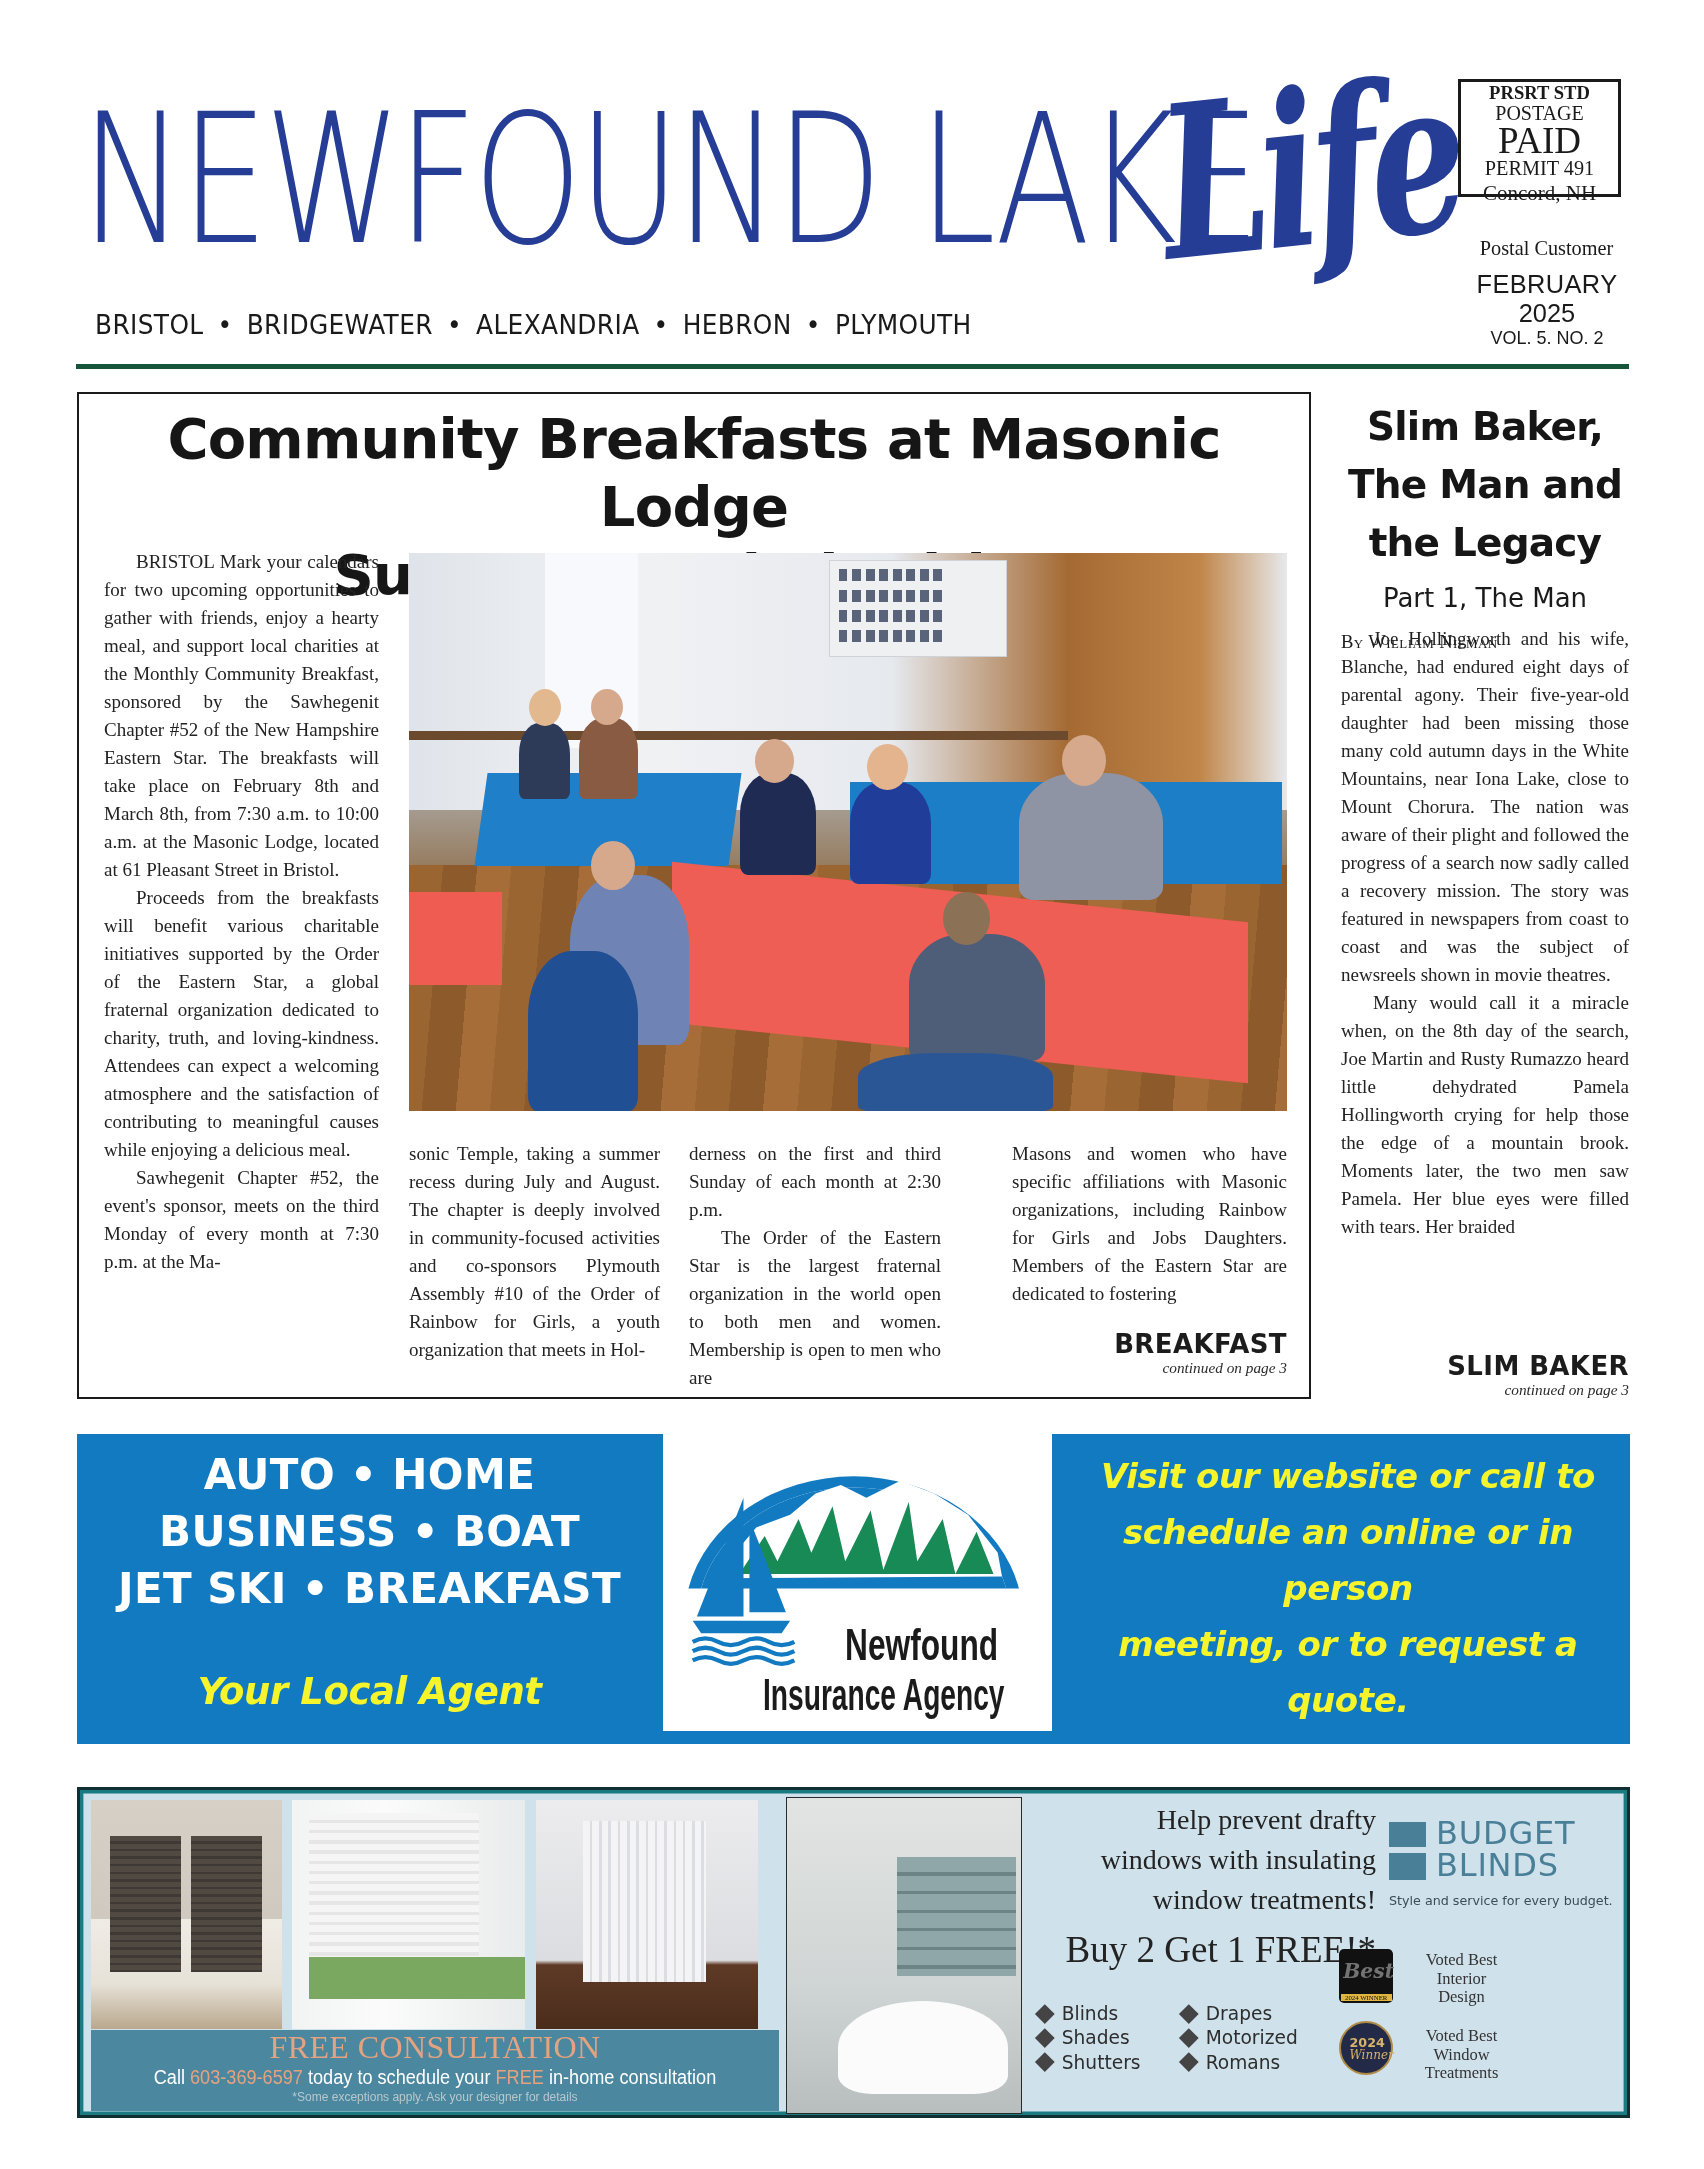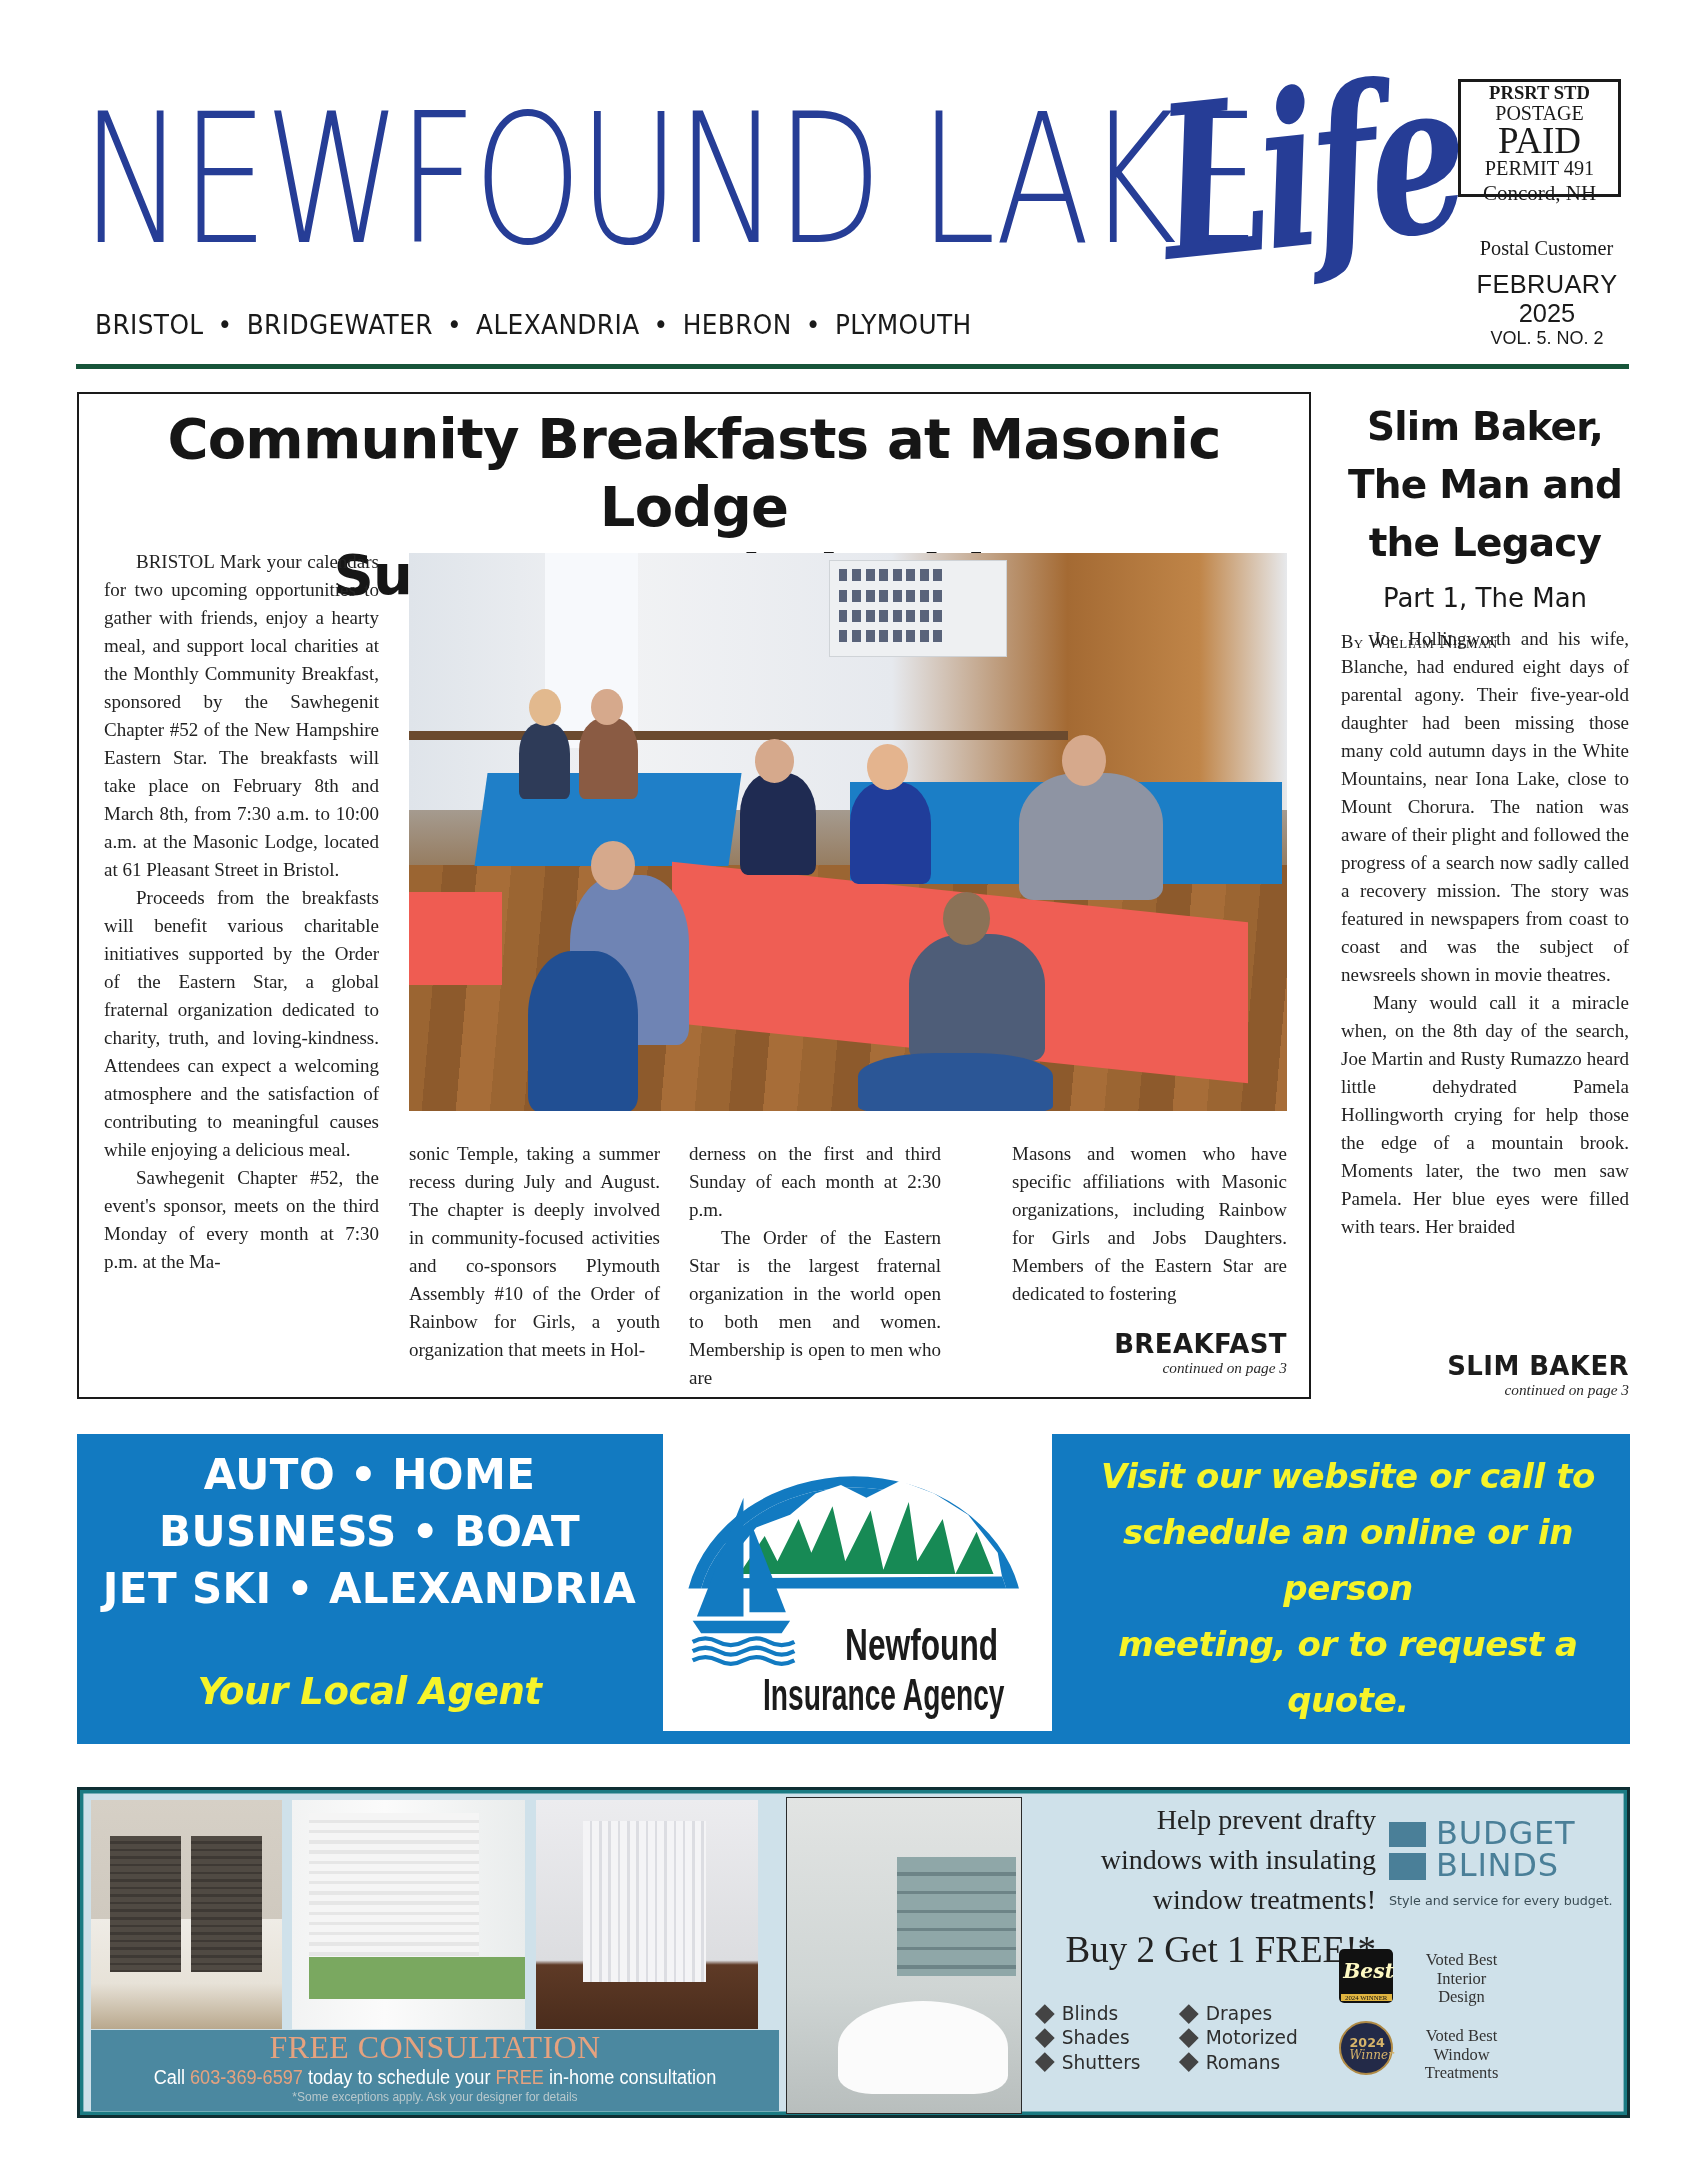--- a/index.html
+++ b/index.html
@@ -128,21 +128,21 @@
   .bb-list { position: absolute; left: 958px; top: 213px; width: 305px; display: grid; grid-template-columns: 144px 153px; row-gap: 3.4px; font-family: "DejaVu Sans", sans-serif; font-size: 18.6px; color: #2d2d2d; }
   .bb-list span { display: flex; align-items: center; gap: 10.2px; }
   .bb-list .dia { width: 13.6px; height: 13.6px; background: #444; transform: rotate(45deg); display: inline-block; }
   .bb-logo { position: absolute; left: 1309px; top: 32px; width: 246px; }
   .bb-logo .mark { position: absolute; left: 0; top: 0; width: 37px; height: 58px; }
   .bb-logo .mark i { position:absolute; left:0; width: 37px; background:#4a7f98; }
   .bb-logo .word { position: absolute; left: 47px; top: -5.1px; font-family: "DejaVu Sans", sans-serif; font-size: 32px; line-height: 32px; color: #4a7f98; letter-spacing: 0.8px; }
   .bb-logo .tag { position: absolute; left: 0; top: 71px; white-space: nowrap; font-family: "DejaVu Sans", sans-serif; font-size: 12.7px; color: #3b4d55; }
   .award { position: absolute; width: 54px; height: 54px; }
   .award1 { left: 1339px; top: 1949px; background: #111; border-radius: 5.1px; }
-  .award1 .b { position:absolute; left:4.2px; top:10.2px; font-family:"DejaVu Serif",serif; font-style:italic; font-weight:bold; font-size:20.3px; color:#fef9c3; }
+  .award1 .b { position:absolute; left:4.2px; top:10.2px; font-family:"DejaVu Serif",serif; font-style:italic; font-weight:bold; font-size:20.3px; color:#737373; }
   .award1 .w { position:absolute; left:1.7px; bottom:2.5px; width:51px; font-size:6.8px; font-family:Liberation Serif, serif; color:#111; background:#e0b440; text-align:center; }
   .award2 { left: 1339px; top: 2021px; background: #232a48; border-radius: 50%; border: 2.5px solid #b08a45; }
   .award2 .y { position:absolute; left:8.5px; top:12px; font-family:"DejaVu Sans",sans-serif; font-weight:bold; font-size:12.7px; color:#d7b46a; }
   .award2 .w { position:absolute; left:8.5px; top:25.4px; font-family:"DejaVu Serif",serif; font-style:italic; font-size:12px; color:#d7b46a; }
   .award-text { position: absolute; left: 1398px; width: 127px; text-align: center; font-family: "Liberation Serif", serif; font-size: 16.5px; line-height: 18.6px; color: #333; }
   .award-text1 { top: 1951px; }
   .award-text2 { top: 2027px; }
 </style>
 </head>
 <body>
@@ -270,21 +270,21 @@
 </div>
 <div class="cont cont-slim">
   <div class="jump">SLIM BAKER</div>
   <div class="page">continued on page 3</div>
 </div>
 
 <div class="ins-ad">
   <div class="ins-left">
     <div class="line">AUTO • HOME</div>
     <div class="line">BUSINESS • BOAT</div>
-    <div class="line">JET SKI • ALEXANDRIA</div>
+    <div class="line">JET SKI • BREAKFAST</div>
     <div class="agent">Your Local Agent</div>
   </div>
   <div class="ins-logo">
     <svg width="389" height="297" viewBox="0 0 459 350">
       <path d="M30 182 A200 170 0 0 1 420 182 L405 182 A185 155 0 0 0 45 182 Z" fill="#127ac1"></path>
       <path d="M45 182 A185 155 0 0 1 405 182 Z" fill="#127ac1"></path>
       <path d="M60 170 L110 110 L150 95 L180 70 L210 60 L240 75 L280 55 L320 70 L360 95 L395 140 L400 168 Z" fill="#ffffff"></path>
       <path d="M90 165 L120 120 L135 150 L160 100 L175 140 L200 85 L215 150 L245 90 L260 160 L290 80 L300 150 L330 100 L345 165 L370 115 L390 165 Z" fill="#178a55"></path>
       <path d="M95 75 L95 215 L40 215 Z" fill="#127ac1"></path>
       <path d="M102 100 L102 210 L145 210 Z" fill="#127ac1"></path>

